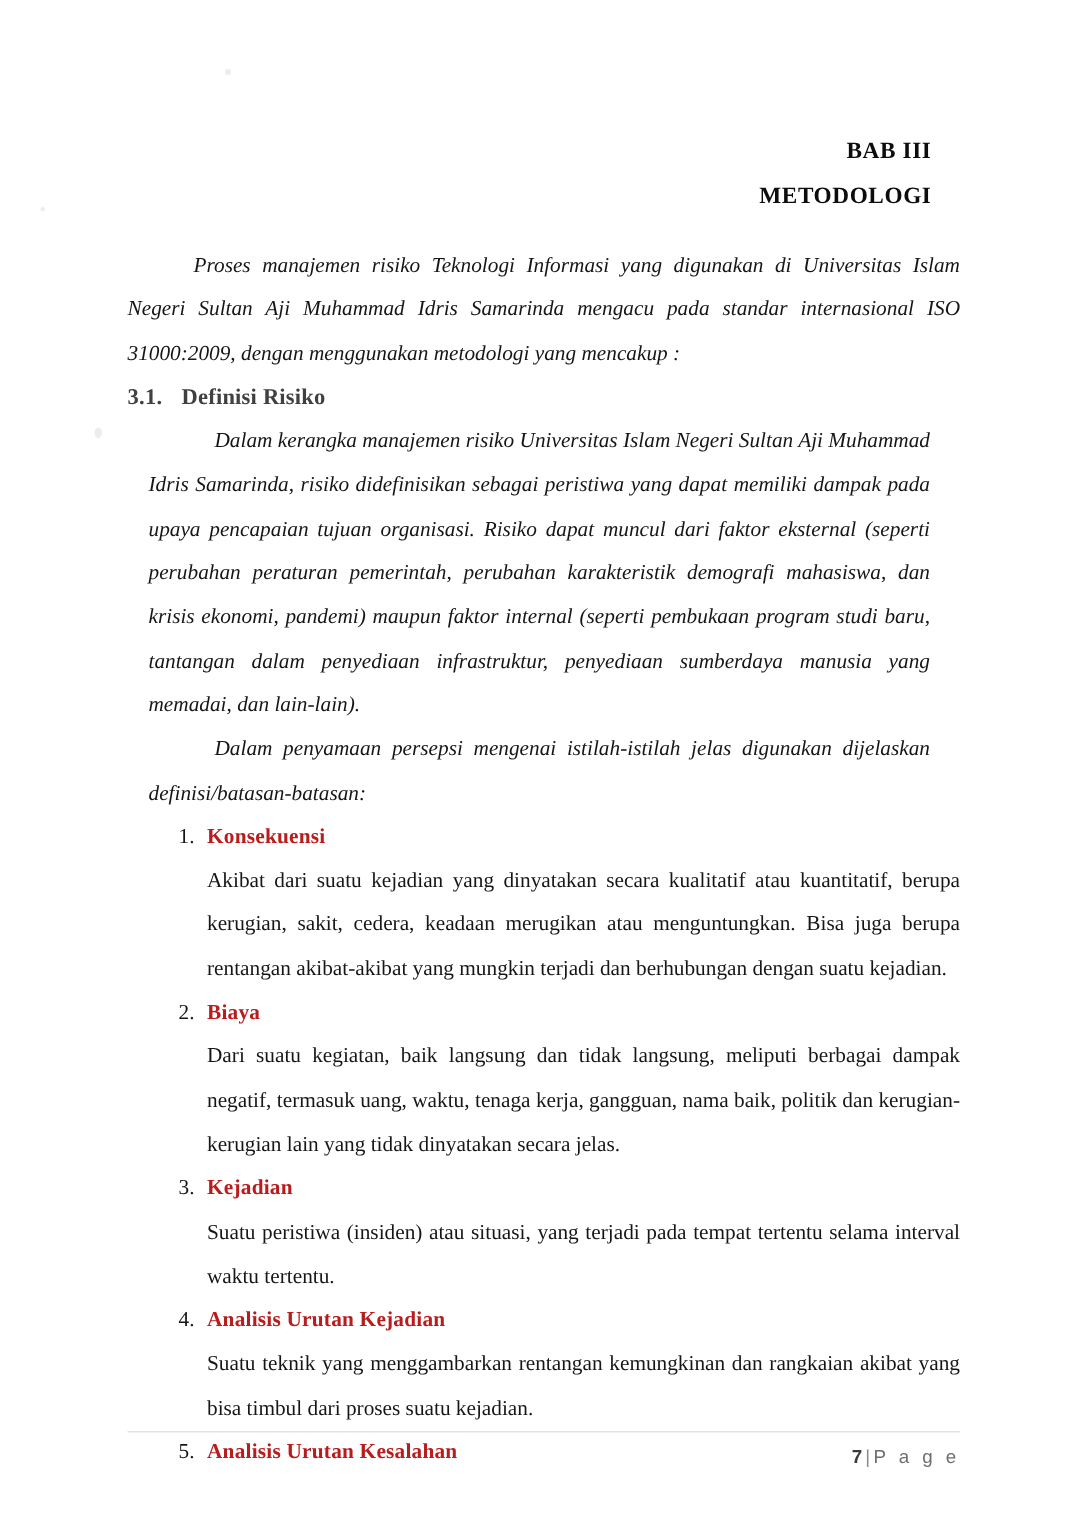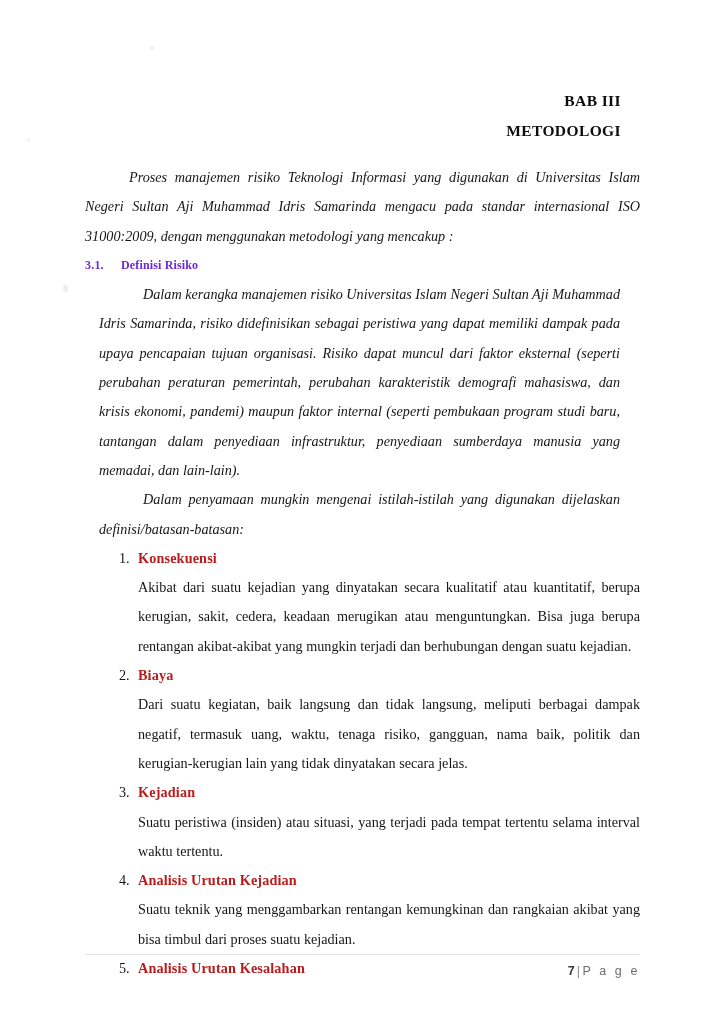--- a/index.html
+++ b/index.html
@@ -56,23 +56,23 @@
   p.indent-first {
     text-indent: 44px;
   }
 
   
   .section-heading {
     display: flex;
     align-items: baseline;
     margin-top: 0px;
     font-weight: bold;
-    font-size: 12px;
-    line-height: 29.3px;
-    color: #6d28d9;
+    font-size: 15px;
+    line-height: 29.3px;
+    color: #404040;
   }
   .section-heading .sec-num {
     width: 36px;
     flex: 0 0 36px;
     letter-spacing: 0.2px;
   }
   .section-heading .sec-title {
     letter-spacing: 0.15px;
   }
 
@@ -178,35 +178,35 @@
 
     <p class="body-par indent-first">Proses manajemen risiko Teknologi Informasi yang digunakan di Universitas Islam Negeri Sultan Aji Muhammad Idris Samarinda mengacu pada standar internasional ISO 31000:2009, dengan menggunakan metodologi yang mencakup :</p>
 
     <div class="section-heading">
       <span class="sec-num">3.1.</span>
       <span class="sec-title">Definisi Risiko</span>
     </div>
 
     <div class="sub-block">
       <p class="body-par indent-first">Dalam kerangka manajemen risiko Universitas Islam Negeri Sultan Aji Muhammad Idris Samarinda, risiko didefinisikan sebagai peristiwa yang dapat memiliki dampak pada upaya pencapaian tujuan organisasi. Risiko dapat muncul dari faktor eksternal (seperti perubahan peraturan pemerintah, perubahan karakteristik demografi mahasiswa, dan krisis ekonomi, pandemi) maupun faktor internal (seperti pembukaan program studi baru, tantangan dalam penyediaan infrastruktur, penyediaan sumberdaya manusia yang memadai, dan lain-lain).</p>
-      <p class="body-par indent-first">Dalam penyamaan mungkin mengenai istilah-istilah yang digunakan dijelaskan definisi/batasan-batasan:</p>
+      <p class="body-par indent-first">Dalam penyamaan persepsi mengenai istilah-istilah jelas digunakan dijelaskan definisi/batasan-batasan:</p>
     </div>
 
     <ol class="def-list">
 
       <li>
         <span class="num">1.</span>
         <div class="term">Konsekuensi</div>
         <p class="desc">Akibat dari suatu kejadian yang dinyatakan secara kualitatif atau kuantitatif, berupa kerugian, sakit, cedera, keadaan merugikan atau menguntungkan. Bisa juga berupa rentangan akibat-akibat yang mungkin terjadi dan berhubungan dengan suatu kejadian.</p>
       </li>
 
       <li>
         <span class="num">2.</span>
         <div class="term">Biaya</div>
-        <p class="desc">Dari suatu kegiatan, baik langsung dan tidak langsung, meliputi berbagai dampak negatif, termasuk uang, waktu, tenaga risiko, gangguan, nama baik, politik dan kerugian-kerugian lain yang tidak dinyatakan secara jelas.</p>
+        <p class="desc">Dari suatu kegiatan, baik langsung dan tidak langsung, meliputi berbagai dampak negatif, termasuk uang, waktu, tenaga kerja, gangguan, nama baik, politik dan kerugian-kerugian lain yang tidak dinyatakan secara jelas.</p>
       </li>
 
       <li>
         <span class="num">3.</span>
         <div class="term">Kejadian</div>
         <p class="desc">Suatu peristiwa (insiden) atau situasi, yang terjadi pada tempat tertentu selama interval waktu tertentu.</p>
       </li>
 
       <li>
         <span class="num">4.</span>

